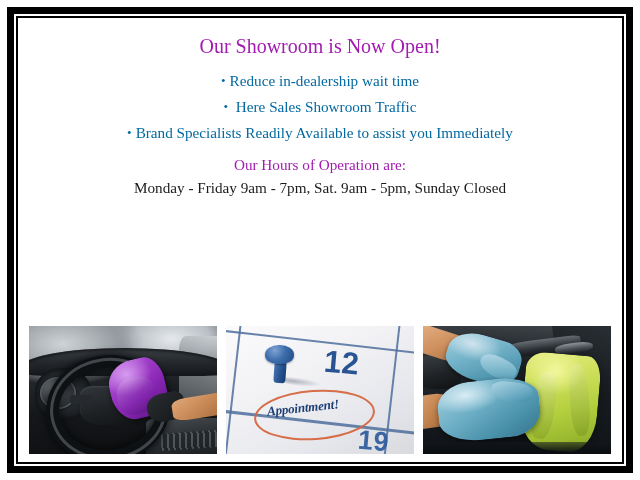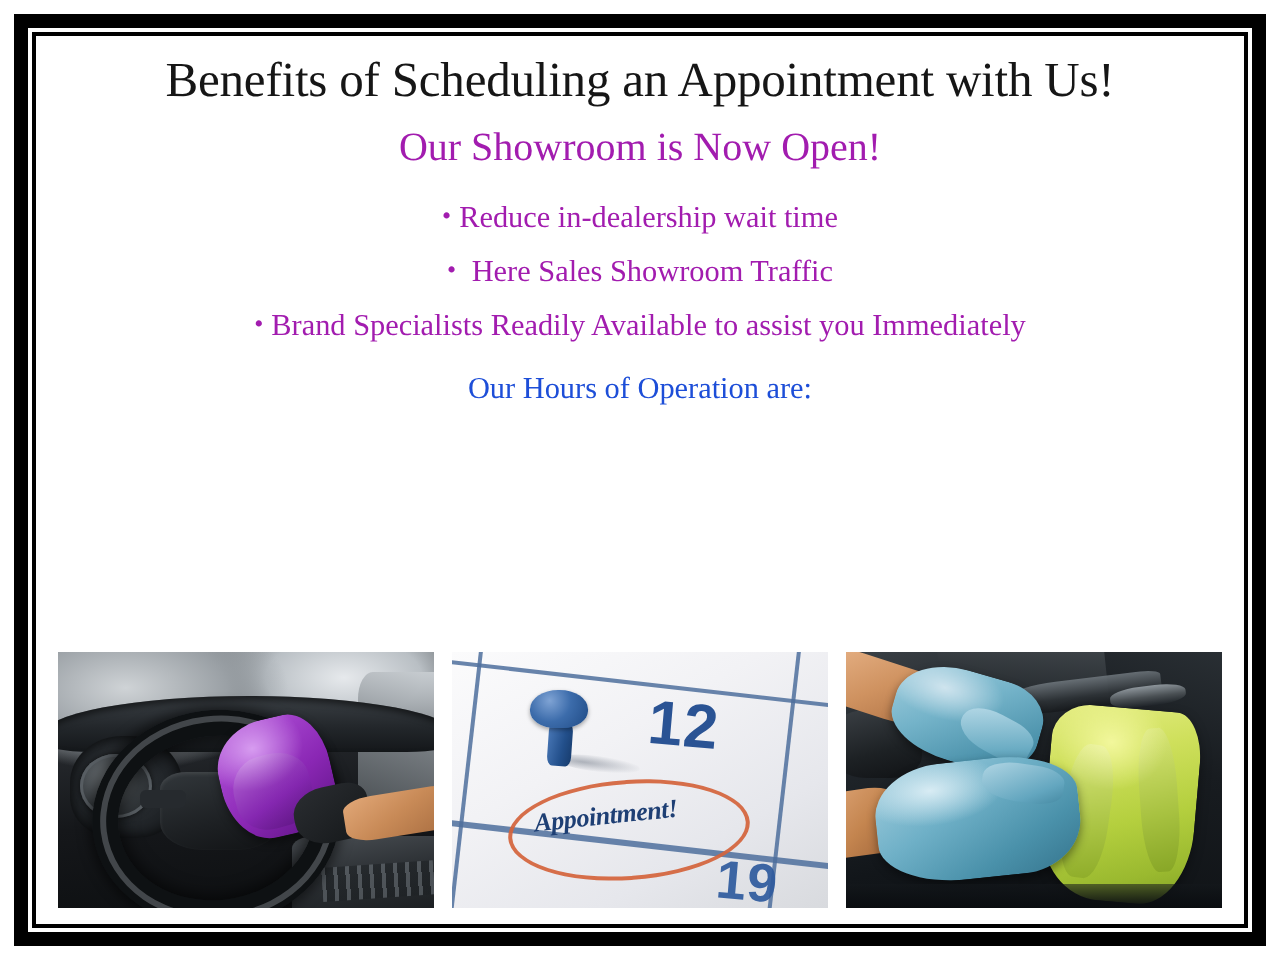--- a/index.html
+++ b/index.html
@@ -82,36 +82,36 @@
   #bullets {
     list-style: none;
     margin: 15px 0 0 0;
     padding: 0;
   }
   #bullets li {
     font-size: 15.2px;
     line-height: 1.0;
     padding: 0;
     margin: 0 0 11px 0;
-    color: #a21caf;
+    color: #0369a1;
     white-space: nowrap;
   }
   #bullets li .bul {
     font-size: 13px;
     vertical-align: 1.5px;
     padding-right: 4px;
   }
 
   #hours-block {
     margin-top: 15px;
   }
   #hours-heading {
     font-size: 15.2px;
     line-height: 1.2;
-    color: #1d4ed8;
+    color: #a21caf;
   }
   #hours-line {
     font-size: 15.2px;
     line-height: 1.2;
     margin-top: 5px;
     color: #1b1b1b;
     white-space: nowrap;
   }
 
   
@@ -405,33 +405,33 @@
 <body>
 
 <div id="poster">
   <div id="frame-black">
     <div id="frame-white">
       <div id="frame-hairline">
         <div id="page">
 
           <div class="content">
 
-            <div id="title">Benefits of Scheduling an Appointment with Us!</div>
 
             <div id="subtitle">Our Showroom is Now Open!</div>
 
 
             <ul id="bullets">
               <li><span class="bul">•</span><span>Reduce in-dealership wait time</span></li>
               <li><span class="bul">•</span><span> Here Sales Showroom Traffic</span></li>
               <li><span class="bul">•</span><span>Brand Specialists Readily Available to assist you Immediately</span></li>
             </ul>
 
             <div id="hours-block">
               <div id="hours-heading">Our Hours of Operation are:</div>
+              <div id="hours-line">Monday - Friday   9am - 7pm,   Sat.  9am - 5pm,   Sunday Closed</div>
             </div>
 
           </div>
 
           <div id="photo-strip">
 
             <div class="photo p1">
               <div class="door"></div>
               <div class="dash-top"></div>
               <div class="cluster"></div>

